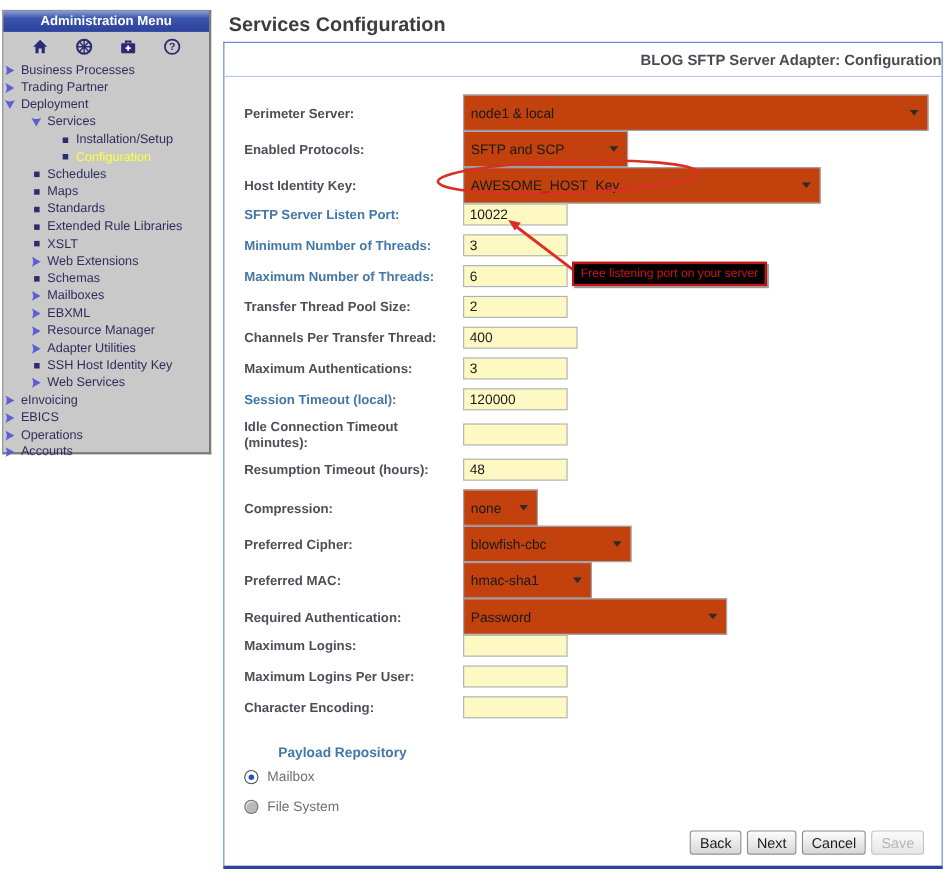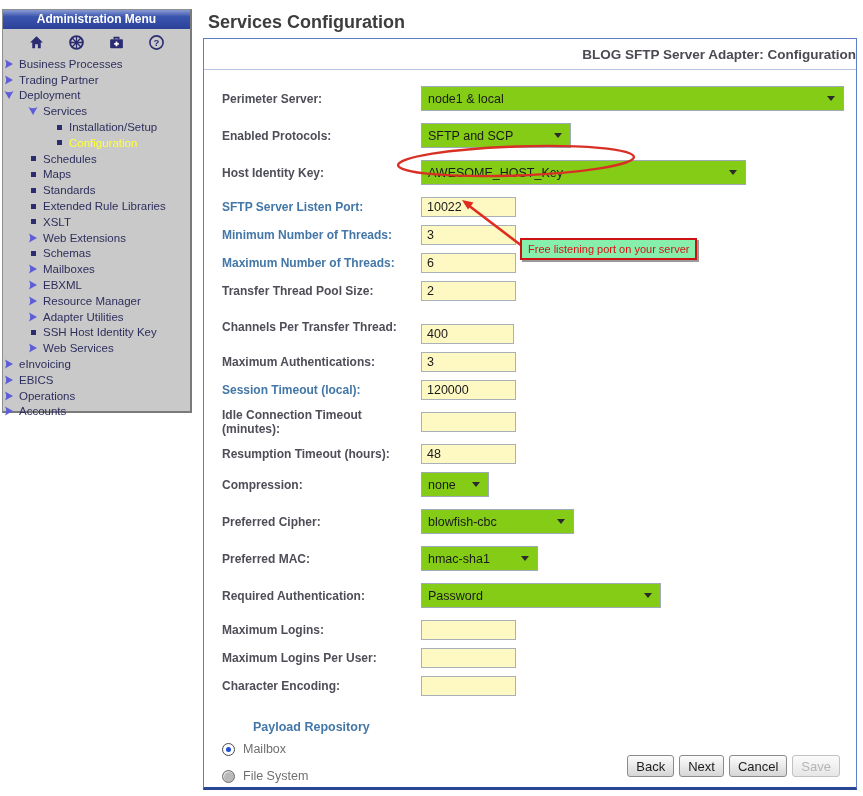--- a/index.html
+++ b/index.html
@@ -30,27 +30,27 @@
   
   .page-title { position:absolute; left:208px; top:12px; font-size:18px;
     font-weight:bold; color:#3d3d3d; }
   .panel { position:absolute; left:203px; top:38px; width:654px; height:752px;
     background:#fff; border:1px solid #5b80c9; border-bottom:3px solid #2a4696; }
   .panel-header { padding:8px 0 7px 18px; border-bottom:1px solid #b9c2e4;
     font-size:13.5px; font-weight:bold; color:#4a4a52;text-align:right; }
   .form-area { padding:16px 0 0 18px; }
   .form-row { display:flex; align-items:center; }
   .form-row.input-row { margin-bottom:8px; }
-  .form-row.select-row { margin-bottom:12px; }
+  .form-row.select-row { margin-bottom:0; }
   .f-label { width:199px; font-size:12px; font-weight:bold; flex:0 0 199px; }
   .f-label.dark { color:#4e4e58; }
   .f-label.blue { color:#4377a7; }
   .ctl-input { height:20px; border:1px solid #a9b0b8; background:#fef9c3;
     font-size:12.5px; color:#1a1a1a; line-height:18px; padding-left:5px; }
-  .ctl-select { height:25px; border:1px solid #9fa9b8; background:#84cc16;
+  .ctl-select { height:33px; border:1px solid #9fa9b8; background:#c2410c;
     display:flex; align-items:center; padding-left:6px; font-size:12.5px;
     color:#1a1a1a; cursor:pointer; }
   .caret { width:0; height:0; border-left:4px solid transparent;
     border-right:4px solid transparent; border-top:5px solid #2b2b2b;
     margin-left:auto; margin-right:8px; }
   .section-heading { margin-top:24px; font-size:12.5px; font-weight:bold;
     color:#4377a7;padding-left:31px; }
   .radio-row { display:flex; align-items:center; height:24px; margin-top:3px;
     cursor:pointer; }
   .radio { width:13px; height:13px; border-radius:50%; margin-right:8px;
@@ -70,21 +70,21 @@
     font-family:"Liberation Sans", sans-serif; }
   .btn.disabled { color:#b5b5b5; border-color:#c2c2c2;
     background:linear-gradient(#fbfbfb, #e6e6e6); cursor:default; }
 
   
   .red-ellipse-svg { position:absolute; left:394px; top:143px; width:244px;
     height:36px; pointer-events:none; }
   .red-arrow-svg { position:absolute; left:452px; top:192px; width:80px;
     height:60px; pointer-events:none; }
   .red-note { position:absolute; left:520px; top:238px; padding:3px 6px;
-    border:2px solid #cc1111; background:#86efac; color:#d41414;
+    border:2px solid #cc1111; background:#000000; color:#d41414;
     font-size:11px; white-space:nowrap;
     box-shadow:2px 2px 0 rgba(120,120,120,.75); }
 </style>
 </head>
 <body>
 
 <div class="sidebar">
   <div class="sidebar-title">Administration Menu</div>
   <div class="icon-row">
     <span class="hicon">
@@ -337,21 +337,21 @@
       <div class="form-row input-row">
         <div class="f-label blue">Maximum Number of Threads:</div>
         <div class="ctl-input" style="width: 95px;">6</div>
       </div>
       <div class="form-row input-row">
         <div class="f-label dark">Transfer Thread Pool Size:</div>
         <div class="ctl-input" style="width: 95px;">2</div>
       </div>
       <div class="form-row input-row">
         <div class="f-label dark">Channels Per Transfer Thread:</div>
-        <div class="ctl-input" style="width: 93px; margin-top: 15px;">400</div>
+        <div class="ctl-input" style="width: 104px;">400</div>
       </div>
       <div class="form-row input-row">
         <div class="f-label dark">Maximum Authentications:</div>
         <div class="ctl-input" style="width: 95px;">3</div>
       </div>
       <div class="form-row input-row">
         <div class="f-label blue">Session Timeout (local):</div>
         <div class="ctl-input" style="width: 95px;">120000</div>
       </div>
       <div class="form-row input-row">

